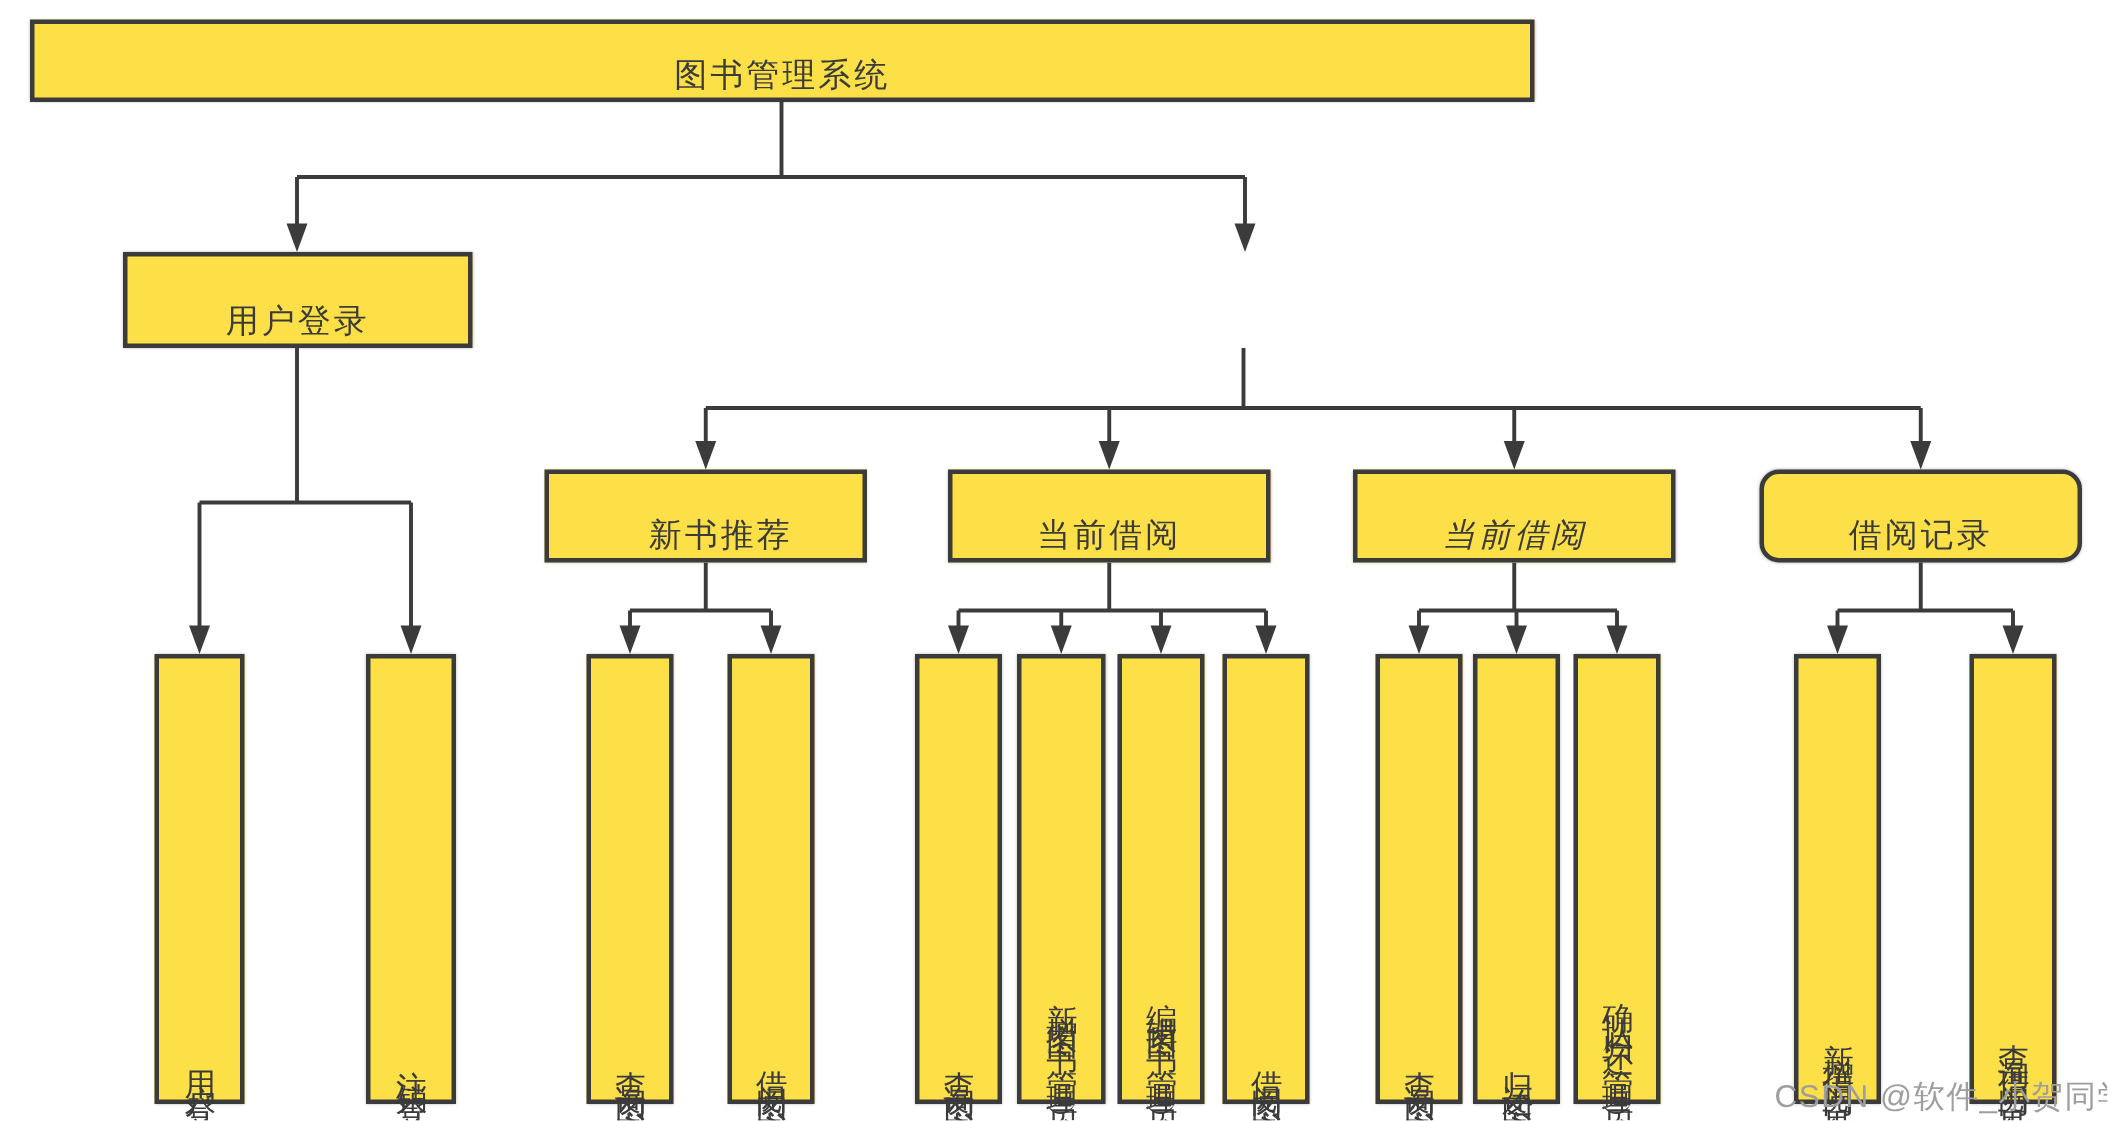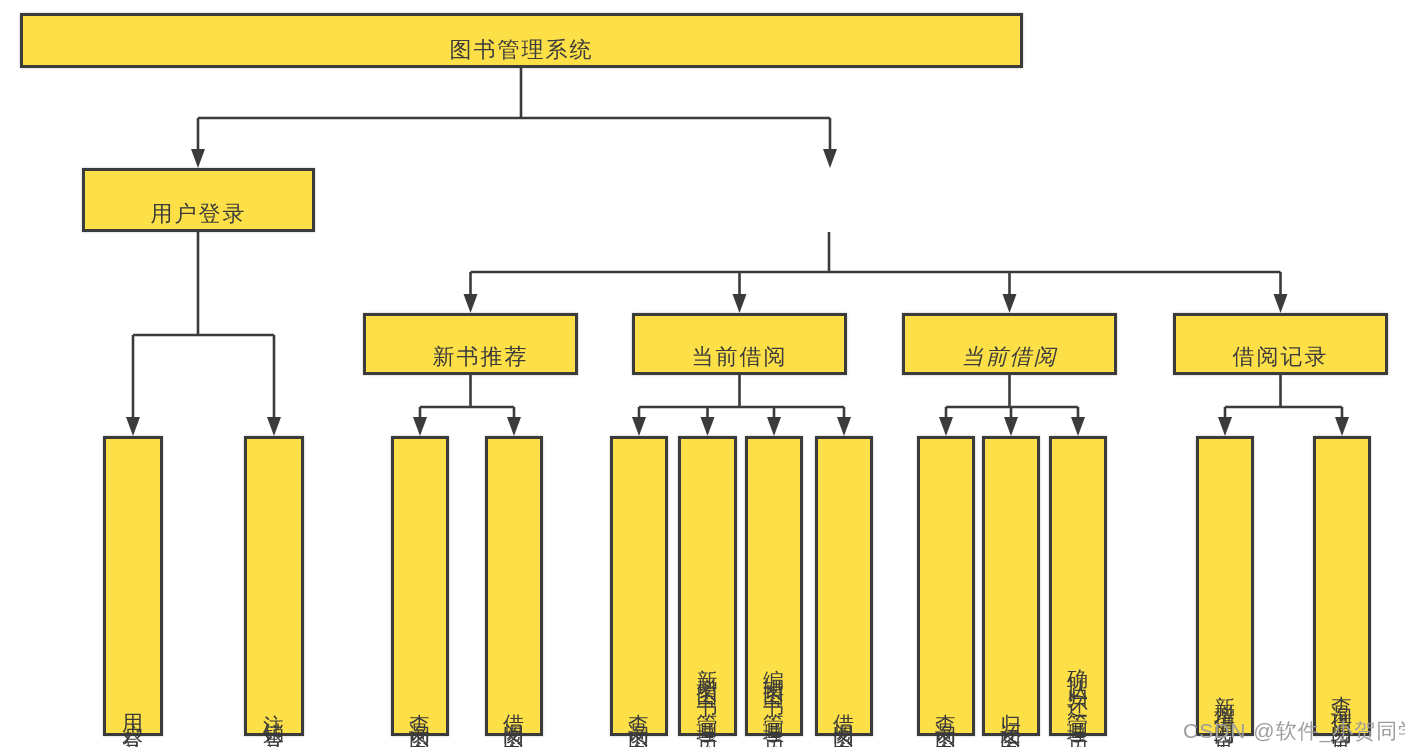--- a/index.html
+++ b/index.html
@@ -103,21 +103,21 @@
 
   <div class="box" style="left:363px; top:313px; width:215px; height:62px;padding-left:20px;">
     <span class="hlabel">新书推荐</span>
   </div>
   <div class="box" style="left:632px; top:313px; width:215px; height:62px;">
     <span class="hlabel">当前借阅</span>
   </div>
   <div class="box" style="left:902px; top:313px; width:215px; height:62px;font-style:italic;">
     <span class="hlabel">当前借阅</span>
   </div>
-  <div class="box" style="left:1173px; top:313px; width:215px; height:62px;">
+  <div class="box" style="left:1173px; top:313px; width:215px; height:62px;border-radius:13px;">
     <span class="hlabel">借阅记录</span>
   </div>
 
   <div class="box leaf" style="left:103px; top:436px; width:60px; height:300px;">
     <span class="vlabel">用户登录</span>
   </div>
   <div class="box leaf" style="left:244px; top:436px; width:60px; height:300px;">
     <span class="vlabel">注销登录</span>
   </div>
 

